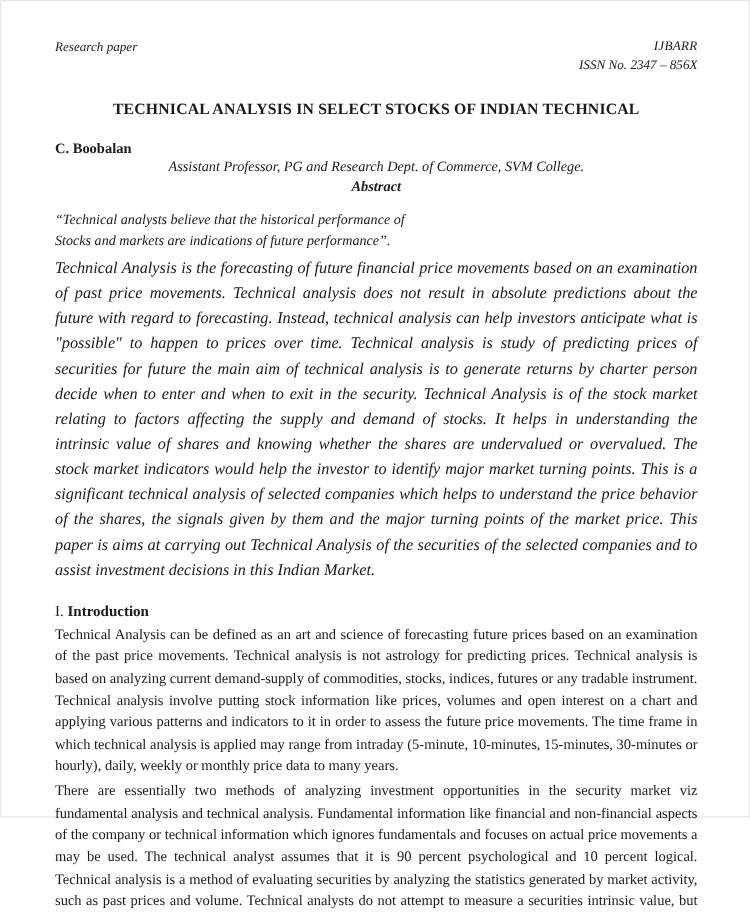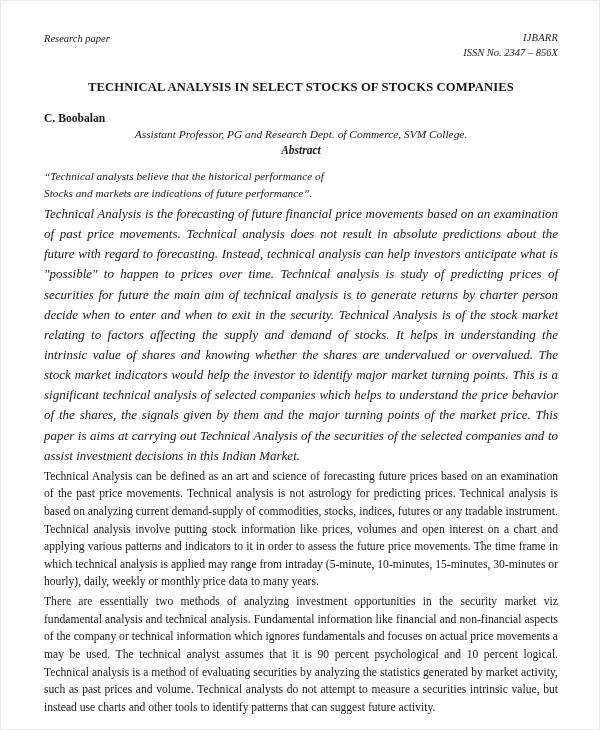--- a/index.html
+++ b/index.html
@@ -11,21 +11,21 @@
     width: 600px;
     height: 730px;
     overflow: hidden;
     font-family: "Liberation Serif", "DejaVu Serif", serif;
     color: #1a1a1a;
   }
   .page {
     position: relative;
     box-sizing: border-box;
     width: 600px;
-    height: 730px;
+    height: 654px;
     background: #ffffff;
     border: 1px solid #e8e8e8;
     padding: 30px 41px 0 43px;
   }
   .running-head {
     display: flex;
     justify-content: space-between;
     align-items: flex-start;
     font-style: italic;
     font-size: 10.5px;
@@ -119,32 +119,36 @@
 <div class="page">
 
   <div class="running-head">
     <div class="left">Research paper</div>
     <div class="right">
       <span class="journal-name">IJBARR</span>
       <span class="issn">ISSN No. 2347 – 856X</span>
     </div>
   </div>
 
-  <h1 class="paper-title">TECHNICAL ANALYSIS IN SELECT STOCKS OF STOCKS COMPANIES</h1>
+  <h1 class="paper-title">TECHNICAL ANALYSIS IN SELECT STOCKS OF INDIAN TECHNICAL</h1>
 
   <div class="author">C. Boobalan</div>
   <div class="affiliation">Assistant Professor, PG and Research Dept. of Commerce, SVM College.</div>
 
   <div class="abstract-label">Abstract</div>
 
   <div class="quote">
     <span>“Technical analysts believe that the historical performance of</span>
     <span>Stocks and markets are indications of future performance”.</span>
   </div>
 
   <p class="abstract-body">Technical Analysis is the forecasting of future financial price movements based on an examination of past price movements. Technical analysis does not result in absolute predictions about the future with regard to forecasting. Instead, technical analysis can help investors anticipate what is "possible" to happen to prices over time. Technical analysis is study of predicting prices of securities for future the main aim of technical analysis is to generate returns by charter person decide when to enter and when to exit in the security. Technical Analysis is of the stock market relating to factors affecting the supply and demand of stocks. It helps in understanding the intrinsic value of shares and knowing whether the shares are undervalued or overvalued. The stock market indicators would help the investor to identify major market turning points. This is a significant technical analysis of selected companies which helps to understand the price behavior of the shares, the signals given by them and the major turning points of the market price. This paper is aims at carrying out Technical Analysis of the securities of the selected companies and to assist investment decisions in this Indian Market.</p>
 
 
+  <div class="section-heading">
+    <span class="numeral">I.</span>
+    <span class="title">Introduction</span>
+  </div>
 
   <p class="body-par">Technical Analysis can be defined as an art and science of forecasting future prices based on an examination of the past price movements. Technical analysis is not astrology for predicting prices. Technical analysis is based on analyzing current demand-supply of commodities, stocks, indices, futures or any tradable instrument. Technical analysis involve putting stock information like prices, volumes and open interest on a chart and applying various patterns and indicators to it in order to assess the future price movements. The time frame in which technical analysis is applied may range from intraday (5-minute, 10-minutes, 15-minutes, 30-minutes or hourly), daily, weekly or monthly price data to many years.</p>
   <p class="body-par">There are essentially two methods of analyzing investment opportunities in the security market viz fundamental analysis and technical analysis. Fundamental information like financial and non-financial aspects of the company or technical information which ignores fundamentals and focuses on actual price movements a may be used. The technical analyst assumes that it is 90 percent psychological and 10 percent logical. Technical analysis is a method of evaluating securities by analyzing the statistics generated by market activity, such as past prices and volume. Technical analysts do not attempt to measure a securities intrinsic value, but instead use charts and other tools to identify patterns that can suggest future activity.</p>
 
 </div>
 
 </body></html>

